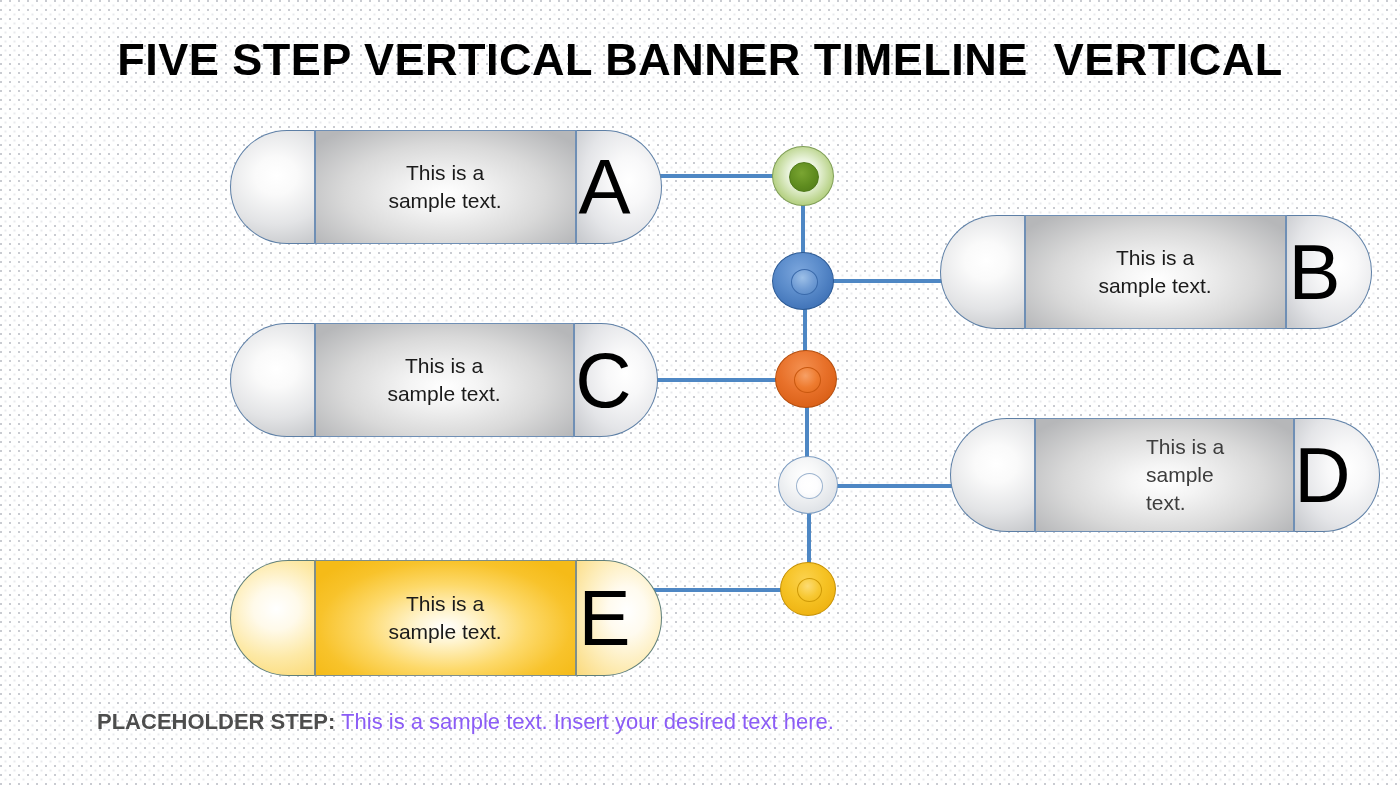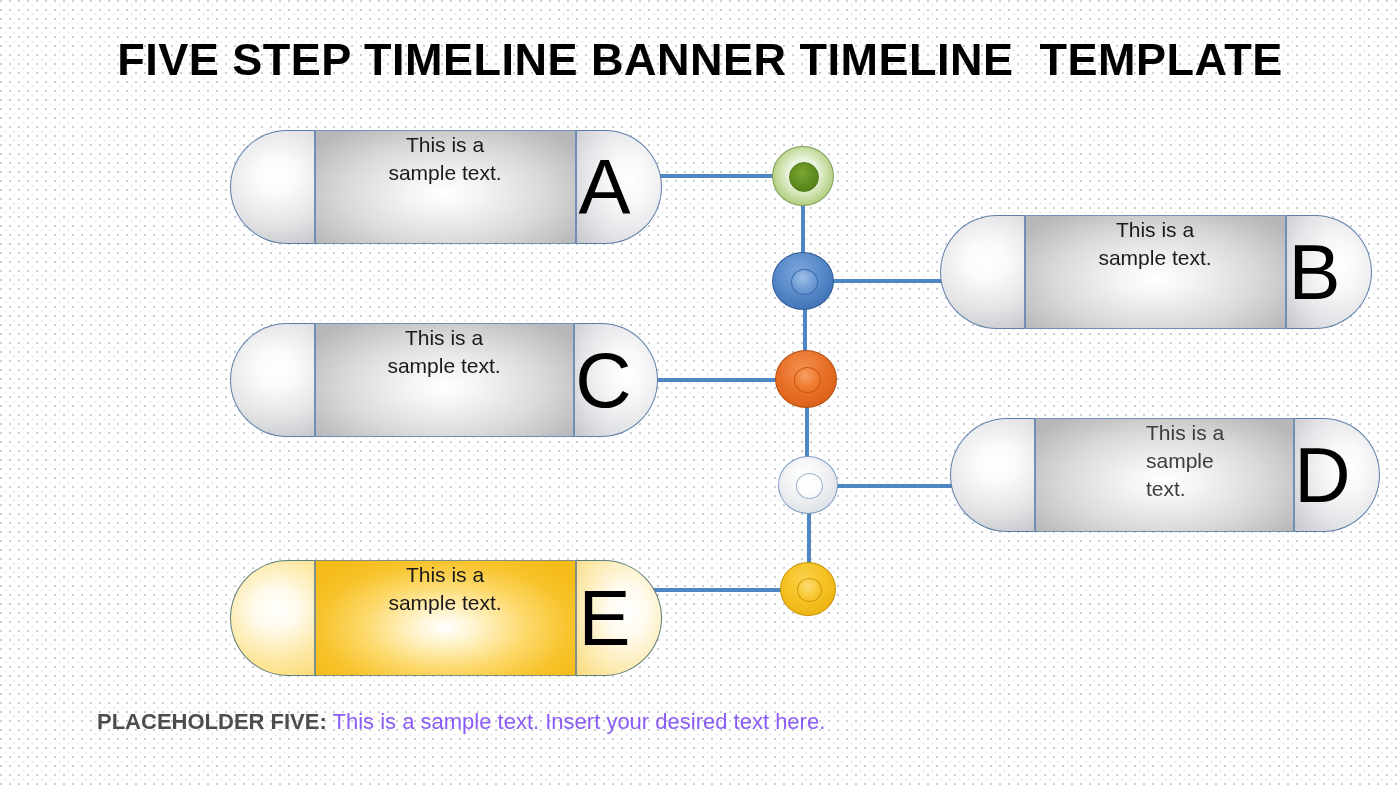--- a/index.html
+++ b/index.html
@@ -82,21 +82,21 @@
     border:1px solid #cf9a07;
   }
 
   
   .banner{position:absolute;z-index:3;}
   .cap{
     position:absolute;top:0;height:100%;box-sizing:border-box;
   }
   .body{
     position:absolute;top:0;height:100%;box-sizing:border-box;
-    display:flex;align-items:flex-start;
+    display:flex;align-items:center;
   }
   .body .btext{
     width:100%;
     font-family:"Liberation Sans", sans-serif;
     font-size:21px;
     line-height:1.33;
     color:#1a1a1a;
     text-align:center;
     white-space:pre-line;
   }
@@ -157,21 +157,21 @@
     z-index:5;white-space:pre;
   }
   #footer .ph-label{font-weight:bold;color:#4d4d4d;}
   #footer .ph-body{color:#8b5cf6;}
 </style>
 </head>
 <body>
 
 <div id="bg-texture"></div>
 
-<div id="title">FIVE STEP TIMELINE BANNER TIMELINE  TEMPLATE</div>
+<div id="title">FIVE STEP VERTICAL BANNER TIMELINE  VERTICAL</div>
 
 <div class="hline" style="left:652px;top:174px;width:152px;"></div>
 <div class="vline" style="left:801px;top:174px;height:110px;"></div>
 <div class="hline" style="left:802px;top:279px;width:148px;"></div>
 <div class="vline" style="left:803px;top:279px;height:104px;"></div>
 <div class="hline" style="left:650px;top:378px;width:156px;"></div>
 <div class="vline" style="left:805px;top:378px;height:110px;"></div>
 <div class="hline" style="left:806px;top:484px;width:160px;"></div>
 <div class="vline" style="left:807px;top:484px;height:106px;"></div>
 <div class="hline" style="left:650px;top:588px;width:160px;"></div>
@@ -255,13 +255,13 @@
     <div class="btext">This is a
 sample text.</div>
   </div>
   <div class="divider" style="left:84px;background:#7f8f8a;"></div>
   <div class="divider" style="left:345px;background:#7f8f8a;"></div>
   <div class="cap skin-yellow-letter-cap" style="left:346px;width:86px;border-radius:0 58px 58px 0;border-left:none;">
     <div class="letter" style="margin-left:-14px;">E</div>
   </div>
 </div>
 
-<div id="footer"><span class="ph-label">PLACEHOLDER FIVE:</span><span class="ph-body"> This is a sample text. Insert your desired text here.</span></div>
+<div id="footer"><span class="ph-label">PLACEHOLDER STEP:</span><span class="ph-body"> This is a sample text. Insert your desired text here.</span></div>
 
 </body></html>

